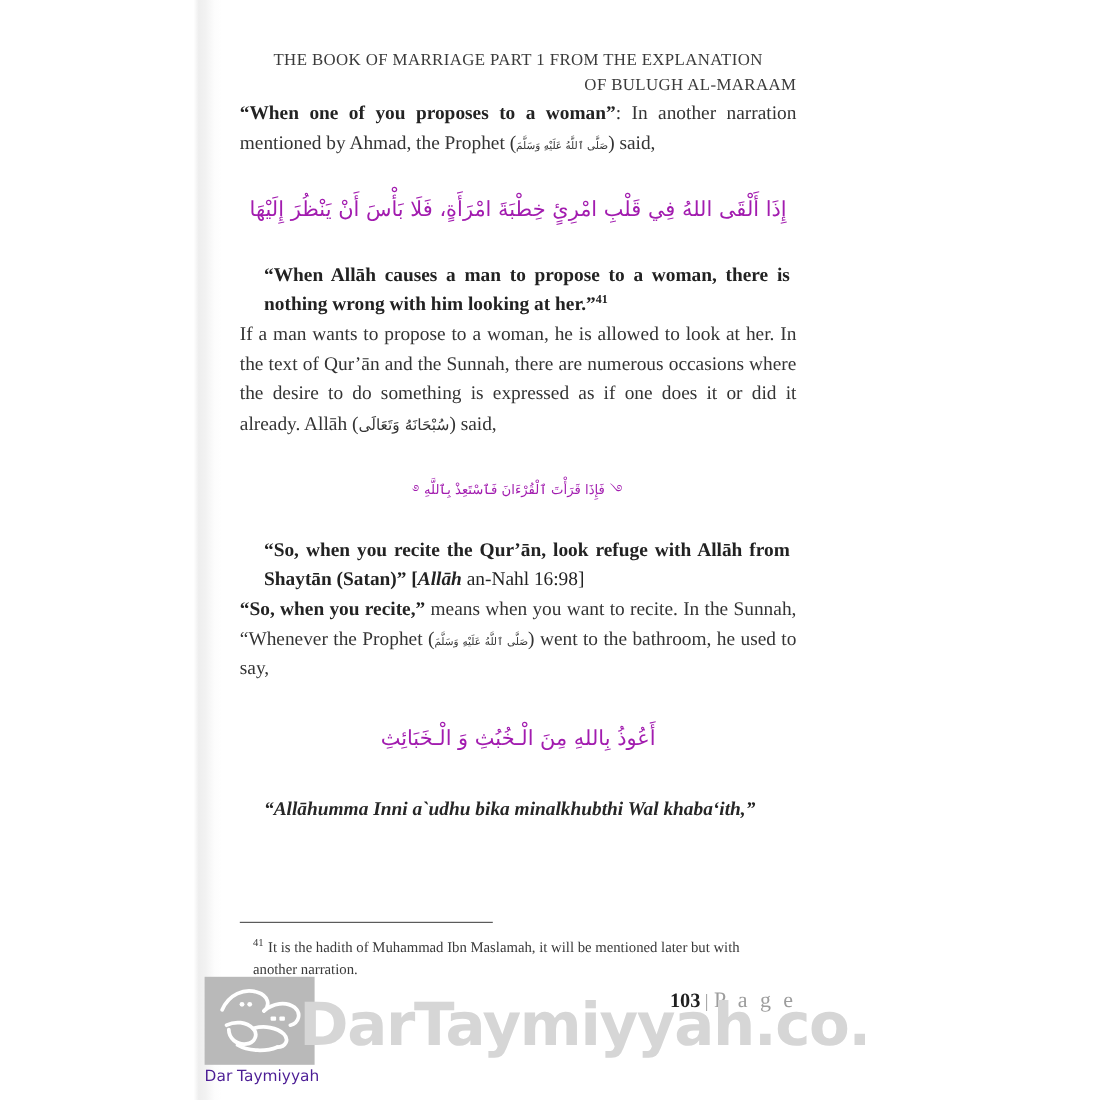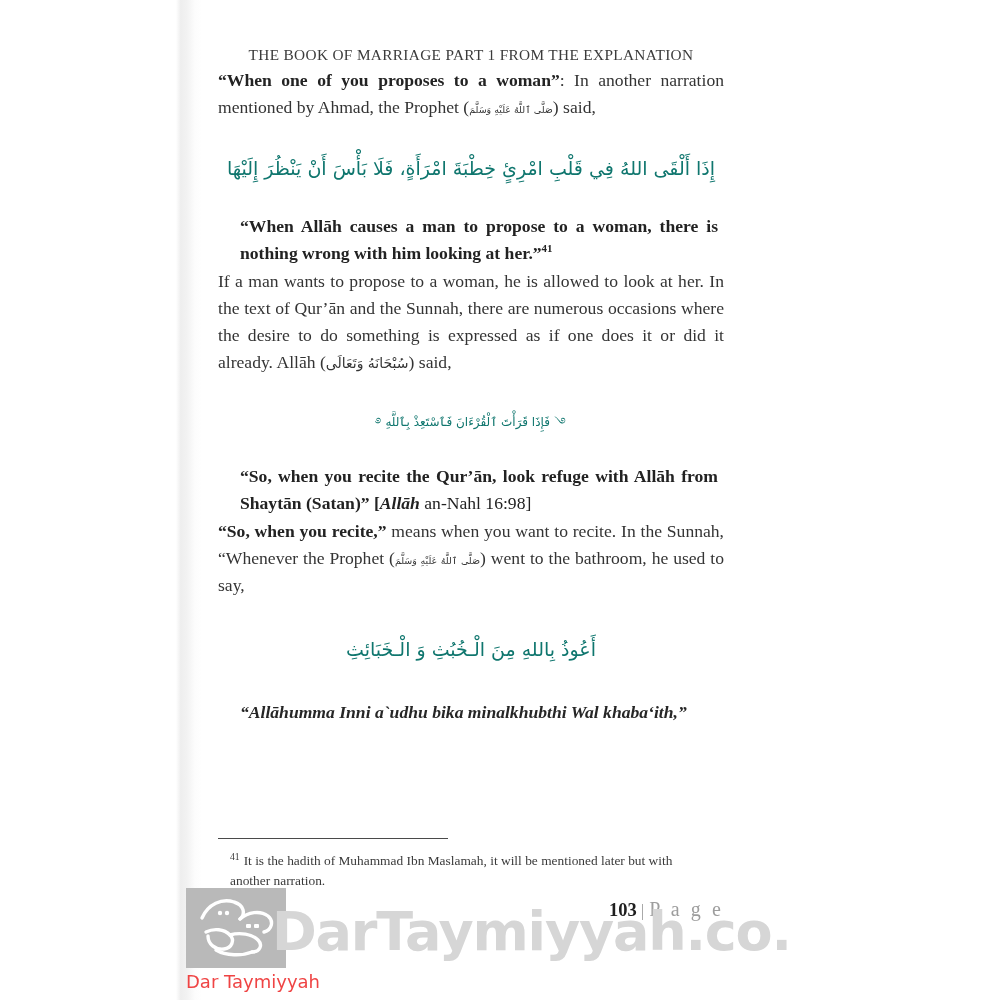--- a/index.html
+++ b/index.html
@@ -88,21 +88,21 @@
 
   .p-intro { margin-top: 26px; }
   .p-lead  { margin-top: 27px; }
   .p-after-verse { margin-top: 19px; }
 
   
   .arabic {
     margin: 0;
     direction: rtl;
     text-align: center;
-    color: #0f766e;
+    color: #a21caf;
     font-family: "DejaVu Sans", "Liberation Sans", sans-serif;
     font-size: 19px;
     line-height: 1.75;
   }
   .arabic-hadith { margin-top: 31px; }
   .arabic-dua    { margin-top: 34px; }
   .arabic-ayah {
     margin-top: 36px;
     font-size: 12px;
     letter-spacing: 0.6px;
@@ -228,38 +228,39 @@
     height: 80px;
     background: #b9b9b9;
     overflow: hidden;
   }
   .wm-logo svg { display: block; }
   .wm-logo-caption {
     position: absolute;
     left: 186px;
     top: 971px;
     font-family: "DejaVu Sans", "Liberation Sans", sans-serif;
-    font-size: 18px;
-    color: #ef4444;
+    font-size: 14px;
+    color: #4c1d95;
     white-space: nowrap;
   }
 </style>
 </head>
 <body>
 
 <div id="page-root">
 
   <div class="sheet"></div>
   <div class="spine-shadow"></div>
   <div class="edge-right"></div>
 
   <div class="col">
 
     <div class="running-head">
       <span class="rh-line first">THE BOOK OF MARRIAGE PART 1 FROM THE EXPLANATION</span>
+      <span class="rh-line">OF BULUGH AL-MARAAM</span>
     </div>
 
     <p class="body p-intro"><span class="bold">“When one of you proposes to a woman”</span><span>: In another narration mentioned by Ahmad, the Prophet (</span><span class="arabic-inline" style="font-family:'DejaVu Sans',sans-serif;font-size:9.5px;direction:rtl;">صَلَّى ٱللَّهُ عَلَيْهِ وَسَلَّمَ</span><span>) said,</span></p>
 
     <p class="arabic arabic-hadith">إِذَا أَلْقَى اللهُ فِي قَلْبِ امْرِئٍ خِطْبَةَ امْرَأَةٍ، فَلَا بَأْسَ أَنْ يَنْظُرَ إِلَيْهَا</p>
 
     <p class="translation tr-hadith"><span>“When Allāh causes a man to propose to a woman, there is nothing wrong with him looking at her.”</span><sup class="fn-ref">41</sup></p>
 
     <p class="body p-lead"><span>If a man wants to propose to a woman, he is allowed to look at her. In the text of Qur’ān and the Sunnah, there are numerous occasions where the desire to do something is expressed as if one does it or did it already. Allāh (</span><span style="font-family:'DejaVu Sans',sans-serif;font-size:14px;direction:rtl;">سُبْحَانَهُ وَتَعَالَى</span><span>) said,</span></p>
 

